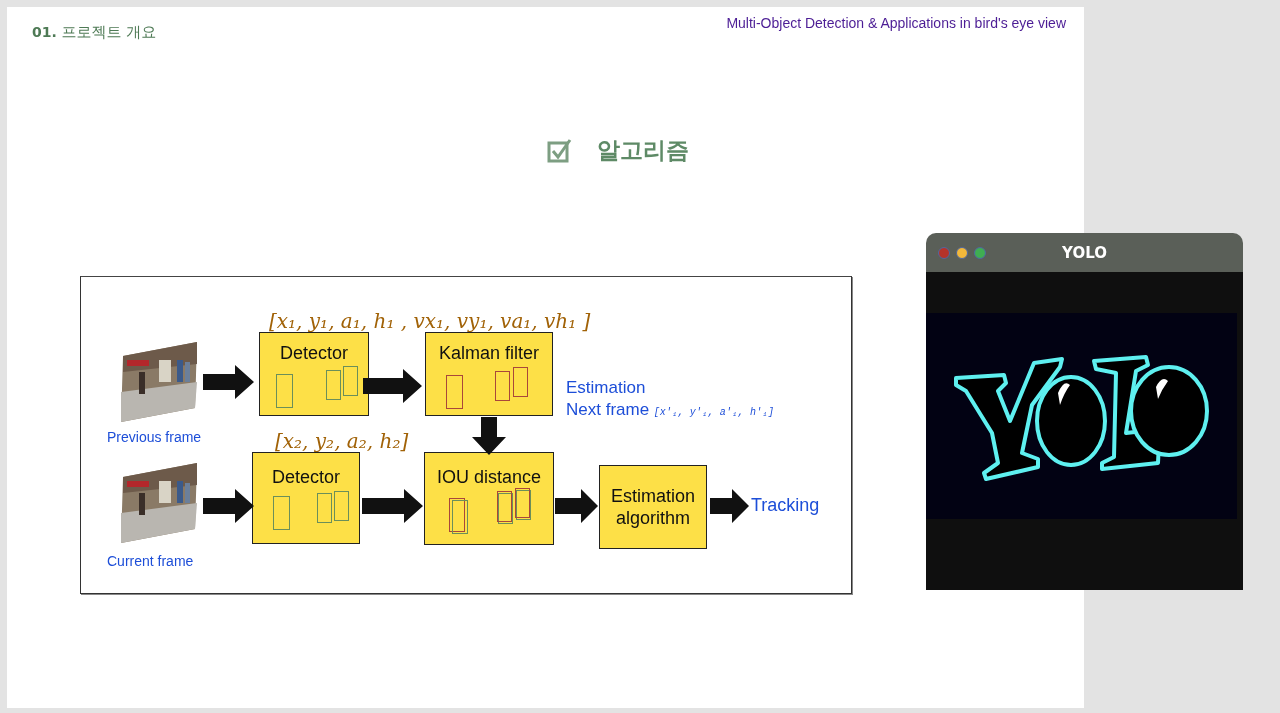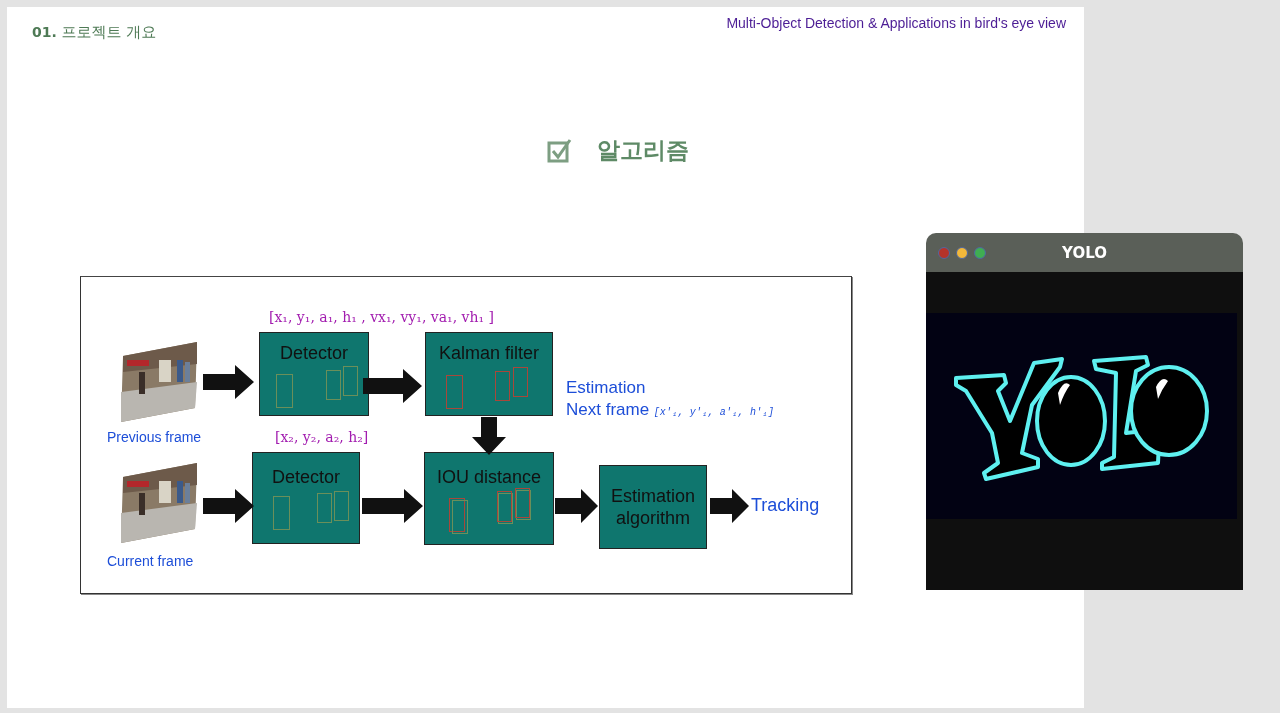--- a/index.html
+++ b/index.html
@@ -21,27 +21,27 @@
 
   #deep { left: 73px; top: 228px; width: 772px; height: 359px; }
   #deep .bar { height: 41px; }
   #deep .body { position: absolute; left: 0; top: 41px; width: 772px; height: 318px; background: #fff; border: 1px solid #333; border-top: 1px solid #444; box-shadow: 1px 1px 0 #888; }
 
   #yolo { left: 919px; top: 226px; width: 317px; height: 357px; }
   #yolo .bar { height: 39px; }
   #yolo .body { position: absolute; left: 0; top: 39px; width: 317px; height: 318px; background: #0f0f0f; }
   #yolo .screen { position: absolute; left: 0; top: 41px; width: 311px; height: 206px; background: #020213; }
 
-  .box { position: absolute; border: 1.5px solid #222; background: #0f766e; }
+  .box { position: absolute; border: 1.5px solid #222; background: #fde047; }
   .box .lbl { position: absolute; width: 100%; text-align: center; font-family: "Liberation Sans", sans-serif; font-size: 18px; color: #111; line-height: 20px; }
   .rect { position: absolute; border: 1.5px solid; }
   .g { border-color: #6b8f5a; }
   .r { border-color: #a9473a; }
   .txt { position: absolute; font-family: "Liberation Sans", sans-serif; color: #1d4ed8; }
-  .math { position: absolute; font-family: "DejaVu Serif", serif; font-size: 14px; color: #a21caf; white-space: nowrap; }
+  .math { position: absolute; font-family: "DejaVu Serif", serif; font-style: italic; font-size: 20px; color: #a16207; white-space: nowrap; }
   .arrow { position: absolute; }
   .thumb { position: absolute; width: 78px; height: 80px; }
 </style>
 </head>
 <body>
 
 <div class="slide">
   <div class="section-label">
     <b>01.</b>
     <span>프로젝트 개요</span>

